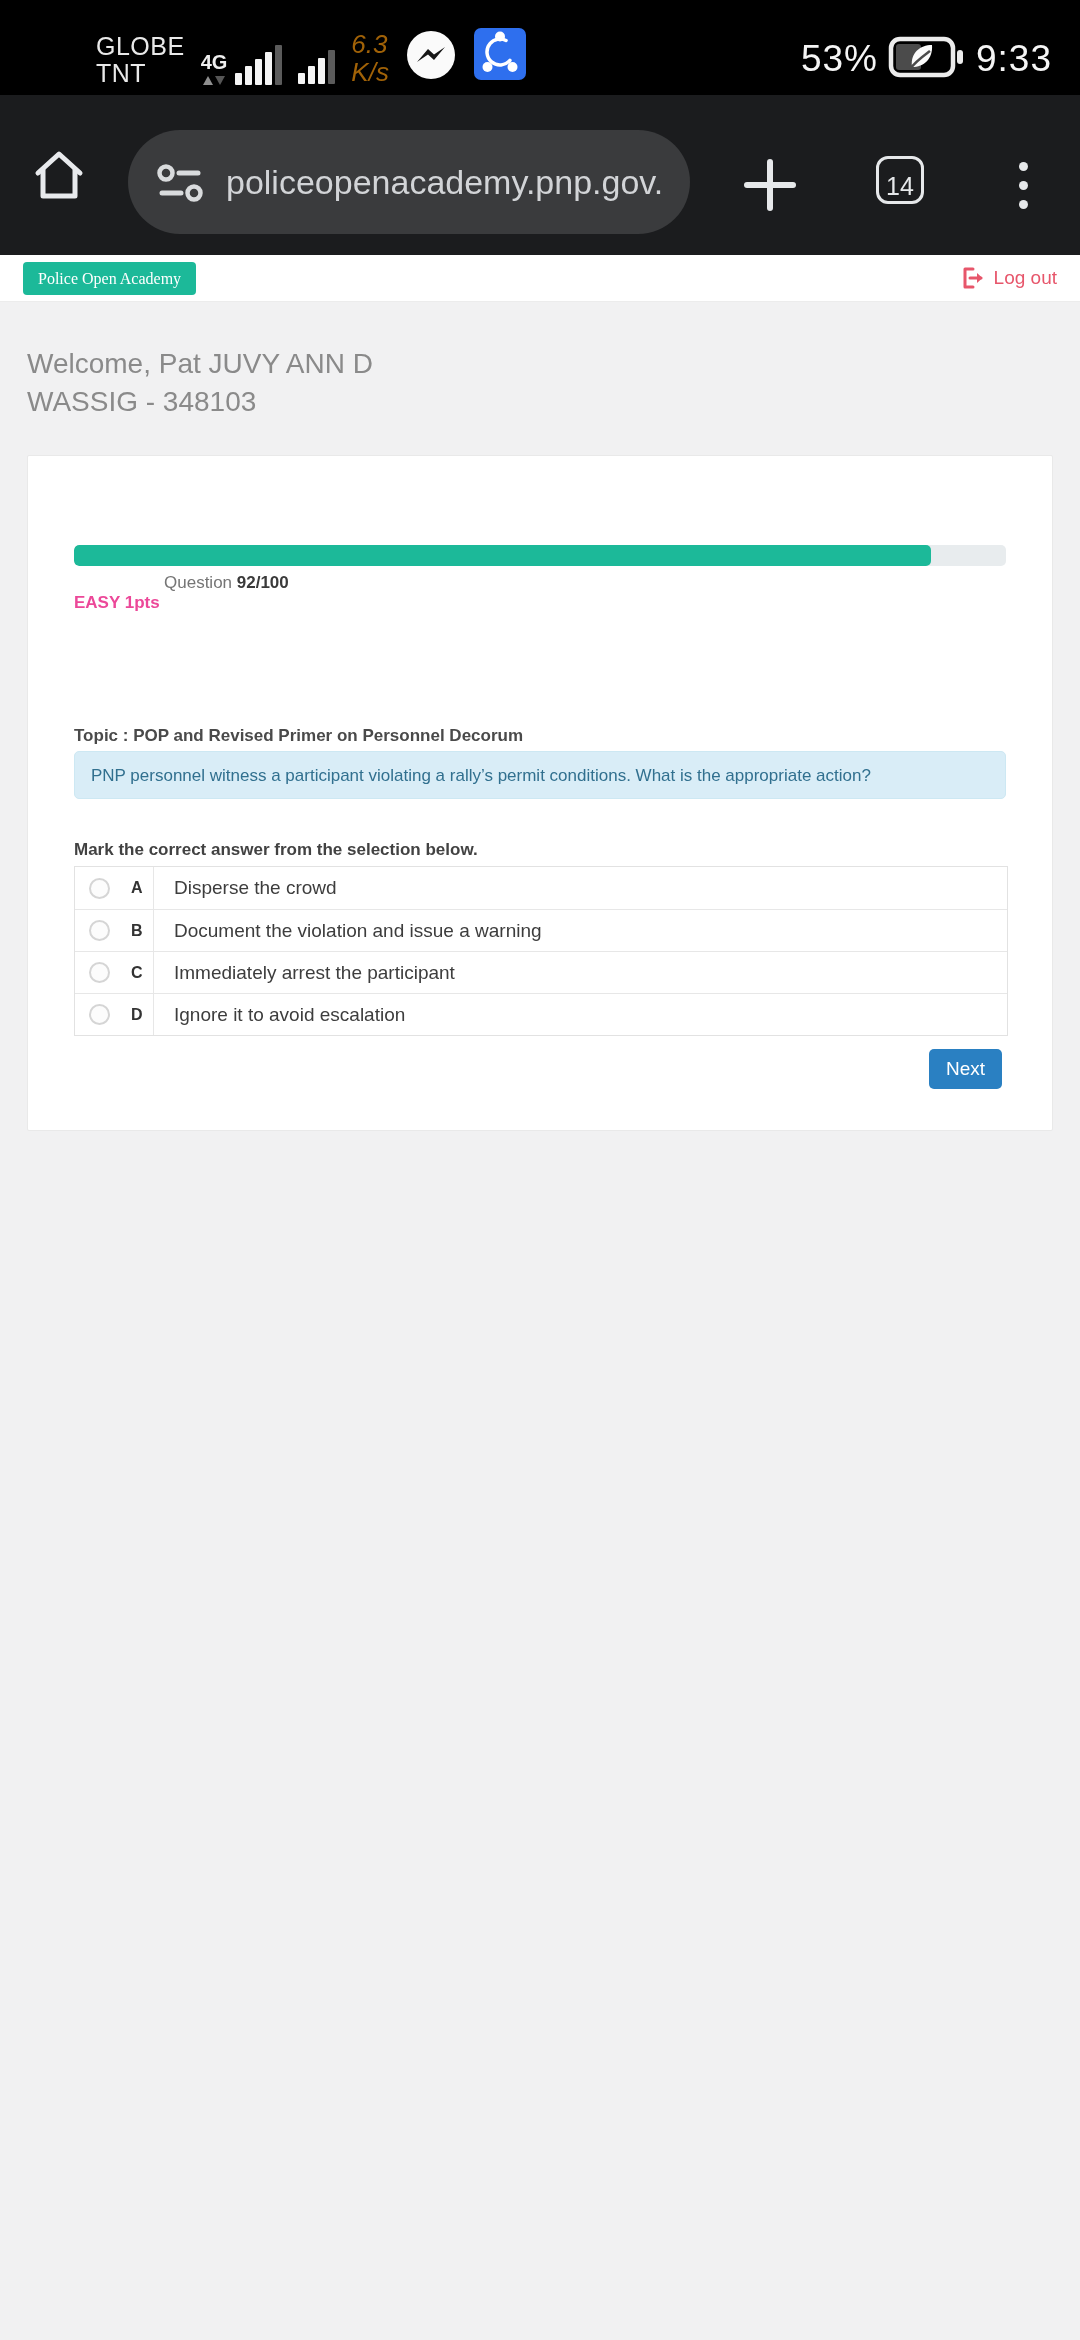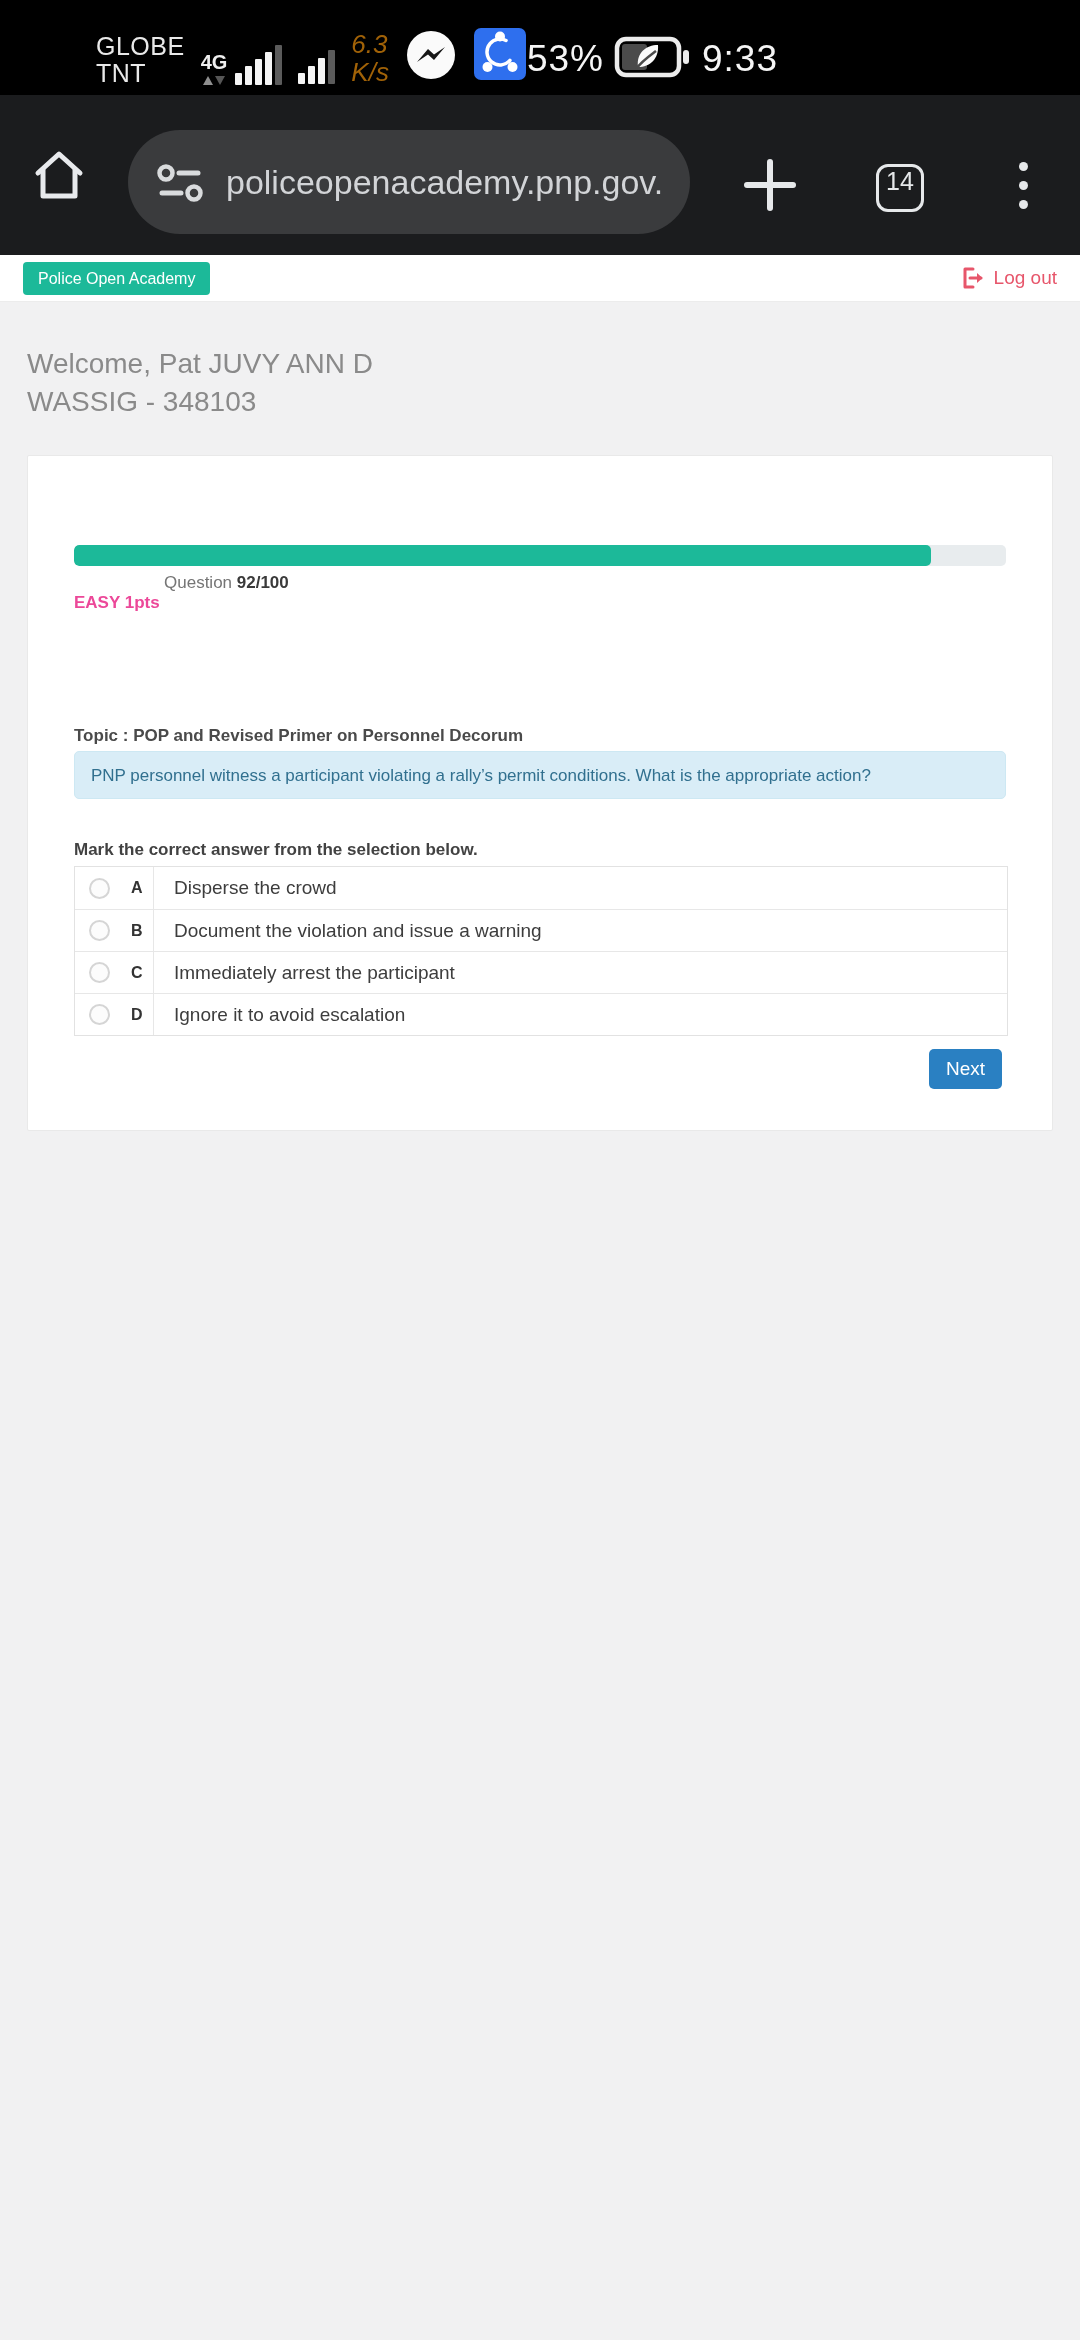--- a/index.html
+++ b/index.html
@@ -9,21 +9,21 @@
     background:#f1f1f2;
     width:1080px; height:2340px;
     position:relative; overflow:hidden;
   }
   .screen { position:absolute; inset:0; }
 
   
   .status-bar {
     position:absolute; top:0; left:0; width:1080px; height:95px;
     background:#000; color:#f2f2f2;
-    display:flex; align-items:flex-end; 
+    display:flex; align-items:flex-end; justify-content:space-between;
     padding:0 28px 8px 96px;
   }
   .sb-left { display:flex; align-items:flex-end; gap:16px; }
   .carrier { font-size:25px; line-height:27px; color:#e9e9e9; letter-spacing:.5px; }
   .net-cluster { display:flex; align-items:flex-end; gap:4px; padding-bottom:2px; }
   .net-meta { display:flex; flex-direction:column; align-items:center; margin-right:4px; }
   .net-type { font-size:20px; font-weight:bold; color:#efefef; line-height:20px; }
   .updown { display:flex; gap:2px; margin-top:4px; }
   .tri-up { width:0; height:0; border-left:5px solid transparent; border-right:5px solid transparent; border-bottom:9px solid #8f8f8f; }
   .tri-dn { width:0; height:0; border-left:5px solid transparent; border-right:5px solid transparent; border-top:9px solid #565656; }
@@ -47,37 +47,38 @@
     display:flex; align-items:center; padding:0 28px 0 24px; overflow:hidden;
   }
   .url-text {
     color:#d2d4d7; font-size:34px; margin-left:18px;
     white-space:nowrap; overflow:hidden; flex:1;
   }
   .plus-btn { position:absolute; left:735px; top:55px; width:70px; height:70px; display:flex; align-items:center; justify-content:center; }
   .tab-btn {
     position:absolute; left:876px; top:61px; width:48px; height:48px;
     border:3.5px solid #e6e8ea; border-radius:12px;
-    display:flex; align-items:flex-start; justify-content:center;
-    color:#e6e8ea; font-size:25px;margin-top:8px;
+    display:flex; align-items:flex-end; justify-content:center;
+    color:#e6e8ea; font-size:25px;
   }
   .kebab-btn { position:absolute; left:1003px; top:55px; width:40px; height:70px; display:flex; flex-direction:column; align-items:center; justify-content:center; gap:10px; }
   .kebab-btn b { width:9px; height:9px; border-radius:50%; background:#e6e8ea; }
 
   
   .page { position:absolute; top:255px; left:0; width:1080px; height:2085px; background:#f1f1f2; }
   .site-header {
     height:47px; background:#fff;
     display:flex; align-items:center; justify-content:space-between;
     padding:0 23px; border-bottom:1px solid #ececec;
   }
   .brand-badge {
     background:#1cb999; color:#fff; font-size:16px;
     line-height:33px; height:33px; padding:0 15px; border-radius:4px;
     display:inline-block;
+    font-family:Liberation Serif, serif;
   }
   .logout-link { display:flex; align-items:center; gap:9px; color:#e7566b; font-size:19px; }
 
   .welcome {
     margin:43px 27px 0 27px; color:#8a8a8a;
     font-size:28px; line-height:38px; font-weight:400;
   }
   .section-label { margin:7px 27px 0 27px; color:#4a4a4a; font-size:18px; font-weight:bold; line-height:21px; }
 
   .card {

